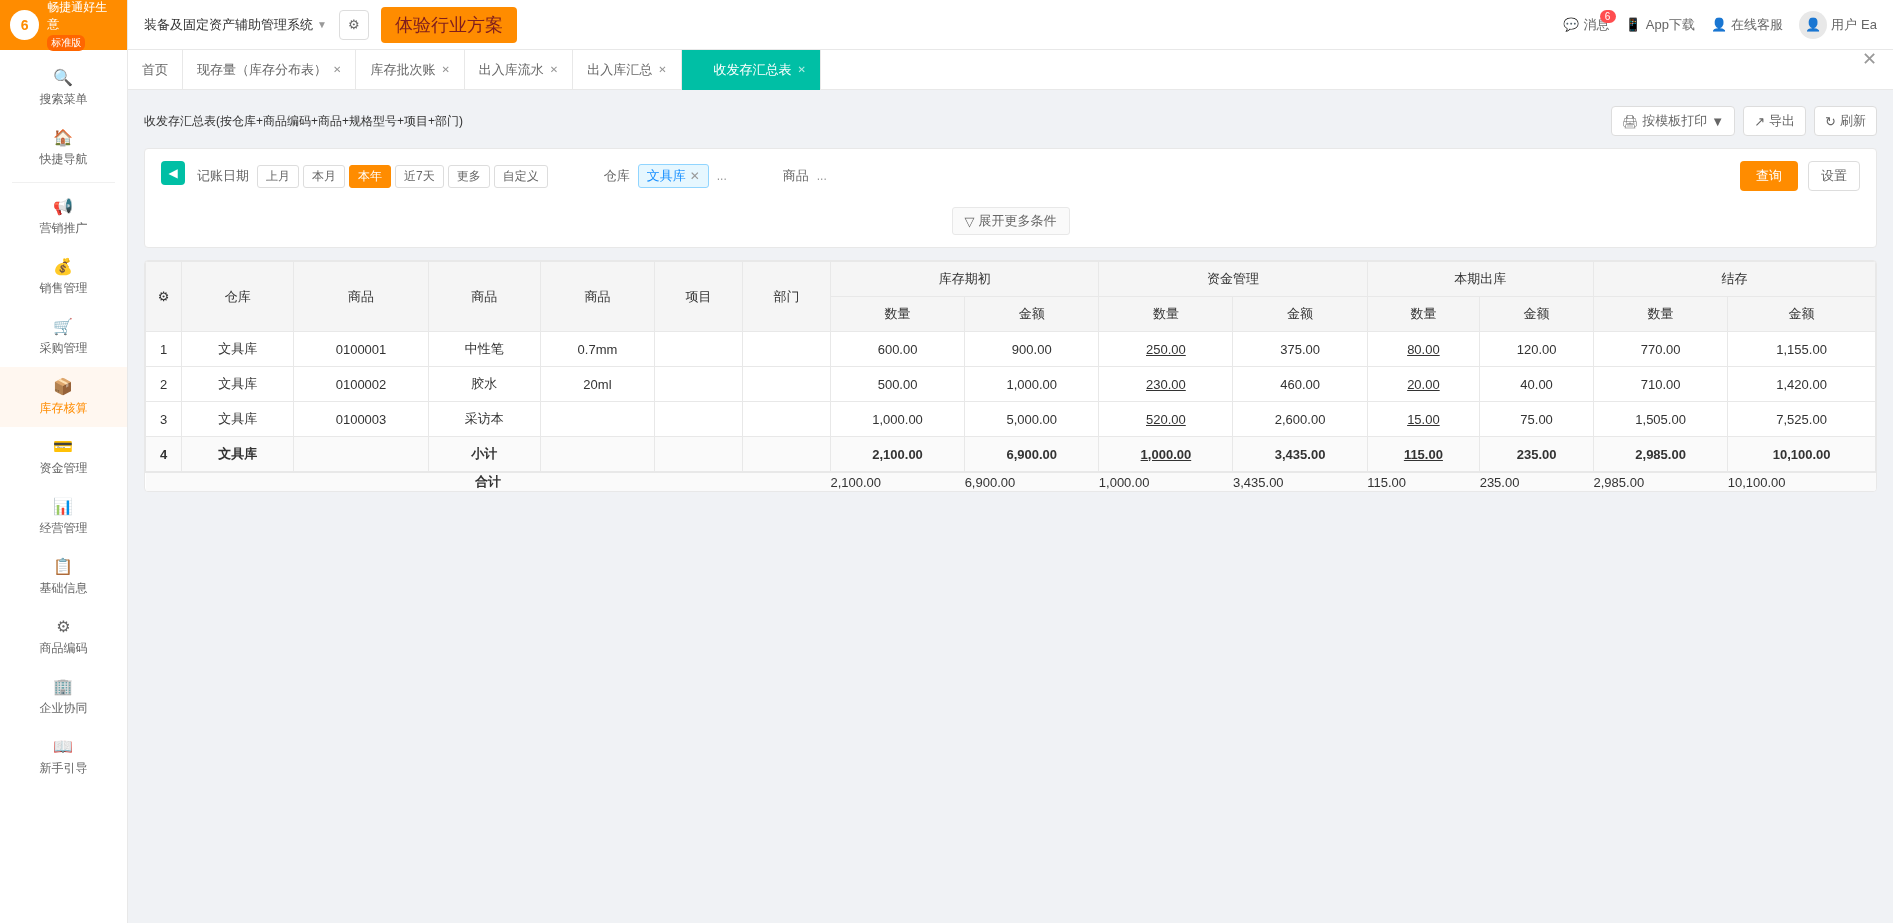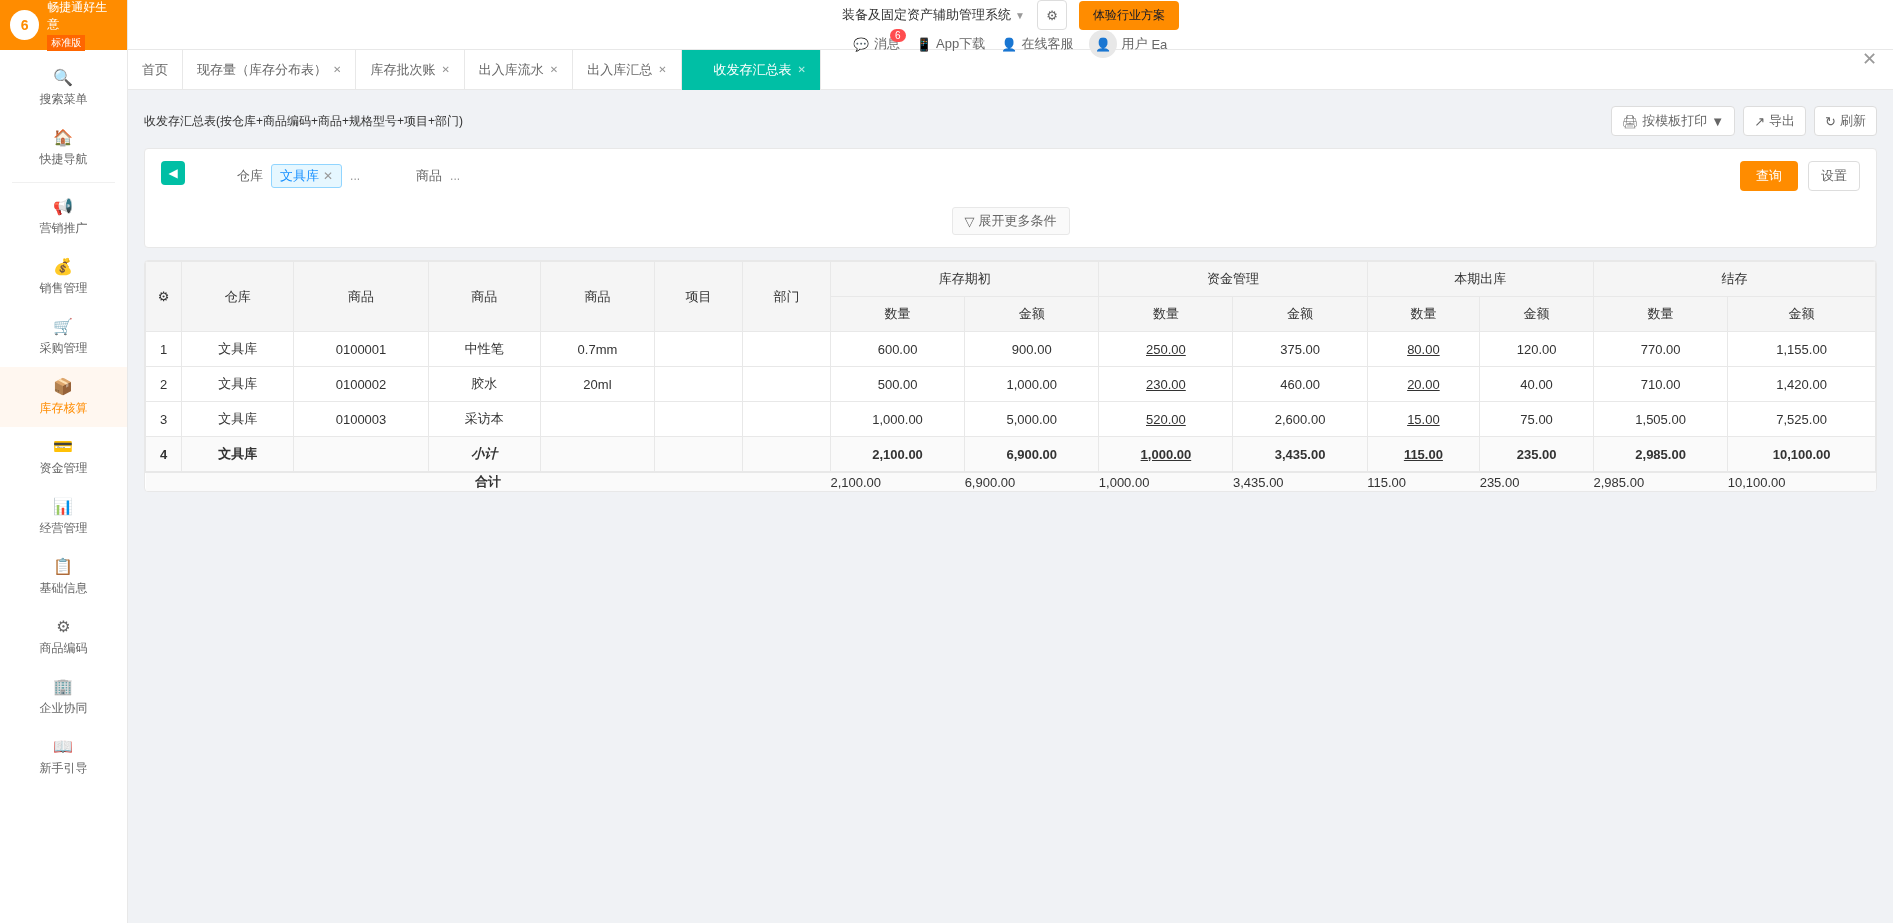--- a/index.html
+++ b/index.html
@@ -2,34 +2,34 @@
 <html><head>
   <meta charset="utf-8">
   <style>
     * { margin: 0; padding: 0; box-sizing: border-box; }
     body { font-family: 'Microsoft YaHei', Arial, sans-serif; font-size: 13px; background: #f0f2f5; color: #333; width: 1893px; min-height: 923px; overflow-x: hidden; }
 
     
     .sidebar { position: fixed; left: 0; top: 0; width: 128px; height: 100%; background: #fff; border-right: 1px solid #e8e8e8; z-index: 100; }
     .sidebar-logo { background: #ff8c00; height: 50px; display: flex; align-items: center; padding: 0 10px; gap: 8px; }
     .logo-icon { width: 30px; height: 30px; background: #fff; border-radius: 50%; display: flex; align-items: center; justify-content: center; color: #ff8c00; font-weight: bold; font-size: 14px; }
-    .sidebar-tag { background: #ff6600; color: #fff; font-size: 10px; padding: 1px 4px; border-radius: 0; margin-top: 2px; display: inline-block; }
+    .sidebar-tag { background: #ff6600; color: #fff; font-size: 10px; padding: 1px 4px; border-radius: 6px; margin-top: 2px; display: inline-block; }
     .sidebar-menu { padding: 8px 0; }
     .sidebar-item { display: flex; flex-direction: column; align-items: center; padding: 10px 0; cursor: pointer; color: #666; font-size: 12px; gap: 4px; }
     .sidebar-item.active { color: #ff8c00; background: #fff7f0; }
     .sidebar-item .icon { font-size: 16px; }
     .sidebar-divider { height: 1px; background: #f0f0f0; margin: 4px 12px; }
 
     
-    .topbar { position: fixed; left: 128px; top: 0; right: 0; height: 50px; background: #fff; border-bottom: 1px solid #e8e8e8; display: flex; align-items: center; justify-content: space-between; padding: 0 16px; z-index: 99; flex-direction: column; }
+    .topbar { position: fixed; left: 128px; top: 0; right: 0; height: 50px; background: #fff; border-bottom: 1px solid #e8e8e8; display: flex; align-items: center; justify-content: space-between; padding: 0 16px; z-index: 99; }
     .topbar-left { display: flex; align-items: center; gap: 12px; }
     .topbar-dropdown { display: flex; align-items: center; gap: 4px; cursor: pointer; }
     .topbar-dropdown-arrow { color: #999; font-size: 10px; }
     .settings-btn { width: 30px; height: 30px; border: 1px solid #ddd; border-radius: 4px; display: flex; align-items: center; justify-content: center; cursor: pointer; color: #666; }
-    .experience-btn { background: #ff8c00; color: #0f172a; border: none; padding: 6px 14px; border-radius: 4px; cursor: pointer; font-size: 12px; }
+    .experience-btn { background: #ff8c00; color: #7f1d1d; border: none; padding: 6px 14px; border-radius: 4px; cursor: pointer; font-size: 18px; }
     .topbar-right { display: flex; align-items: center; gap: 16px; color: #666; font-size: 13px; }
     .topbar-right-item { display: flex; align-items: center; gap: 4px; cursor: pointer; position: relative; }
     .badge { background: #ff4d4f; color: #fff; font-size: 10px; border-radius: 8px; padding: 1px 4px; position: absolute; top: -6px; right: -6px; min-width: 16px; text-align: center; }
     .user-avatar { width: 28px; height: 28px; background: #e8e8e8; border-radius: 50%; display: flex; align-items: center; justify-content: center; color: #999; }
 
     
     .tabbar { position: fixed; left: 128px; top: 50px; right: 0; height: 40px; background: #fff; border-bottom: 1px solid #e8e8e8; display: flex; align-items: center; z-index: 98; padding: 0 0; }
     .tab { display: flex; align-items: center; gap: 6px; padding: 0 14px; height: 40px; cursor: pointer; font-size: 13px; color: #666; border-right: 1px solid #e8e8e8; white-space: nowrap; }
     .tab.active { background: #00bfa5; color: #fff; padding-left: 32px; }
     .tab .close-icon { font-size: 10px; opacity: 0.7; }
@@ -219,20 +219,31 @@
   </div>
 
   <div class="filter-area">
     <div style="display:flex;align-items:flex-start;gap:12px;">
       <div class="filter-toggle">
         <span>◀</span>
       </div>
       <div style="flex:1;">
 
         <div style="display:flex;align-items:center;gap:16px;flex-wrap:wrap;">
+          <div style="display:flex;align-items:center;gap:8px;">
+            <span style="color:#666;font-size:13px;">记账日期</span>
+            <div class="date-btns">
+              <button class="date-btn">上月</button>
+              <button class="date-btn">本月</button>
+              <button class="date-btn active">本年</button>
+              <button class="date-btn">近7天</button>
+              <button class="date-btn">更多</button>
+              <button class="date-btn">自定义</button>
+            </div>
+          </div>
           <div style="display:flex;align-items:center;gap:8px;margin-left:40px;">
             <span style="color:#666;font-size:13px;">仓库</span>
             <div class="warehouse-tag">
               <span>文具库</span>
               <span class="remove">✕</span>
             </div>
             <span class="more-btn">...</span>
           </div>
           <div style="display:flex;align-items:center;gap:8px;margin-left:40px;">
             <span style="color:#666;font-size:13px;">商品</span>
@@ -336,21 +347,21 @@
             <td>2,600.00</td>
             <td><span class="underline">15.00</span></td>
             <td>75.00</td>
             <td>1,505.00</td>
             <td>7,525.00</td>
           </tr>
           <tr class="subtotal">
             <td>4</td>
             <td style="font-weight: bold;">文具库</td>
             <td></td>
-            <td style="font-weight: bold; font-style: italic;">小计</td>
+            <td style="font-weight: bold;">小计</td>
             <td></td>
             <td></td>
             <td></td>
             <td>2,100.00</td>
             <td>6,900.00</td>
             <td><span class="underline">1,000.00</span></td>
             <td>3,435.00</td>
             <td><span class="underline">115.00</span></td>
             <td>235.00</td>
             <td>2,985.00</td>

